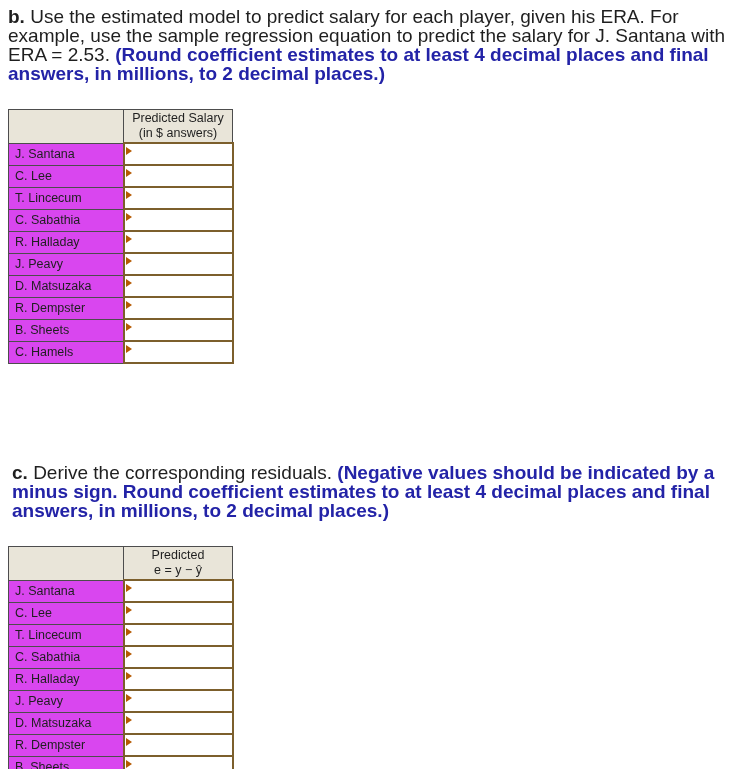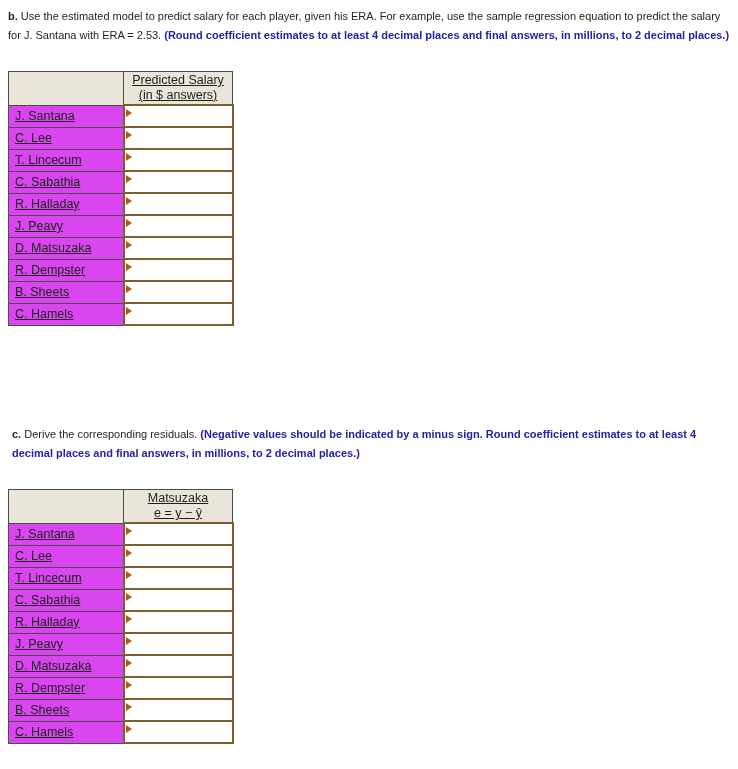--- a/index.html
+++ b/index.html
@@ -4,31 +4,30 @@
 <style>
   html, body { margin:0; padding:0; background:#ffffff; }
   body {
     width:738px;
     font-family:"Liberation Sans", sans-serif;
     color:#1f1f1f;
     -webkit-font-smoothing:antialiased;
   }
   .question {
     padding:7px 8px 0 8px;
-    font-size:11px;
+    font-size:19px;
     line-height:19px;
   }
   .part-c { margin-top:92px;padding-left:12px; }
   .qlabel { font-weight:bold; color:#1f1f1f; }
   .instr { font-weight:bold; color:#2323a7; }
 
   table.qtable {
     border-collapse:collapse;
     margin:26px 0 0 8px;
-    text-decoration:underline;
   }
   td.corner {
     background:#e9e5d9;
     border:1px solid #4d4d4d;
     width:112px;
   }
   td.colhead {
     background:#e9e5d9;
     border:1px solid #4d4d4d;
     text-align:center;
@@ -174,21 +173,21 @@
   <span class="qlabel">c.</span>
   <span>Derive the corresponding residuals.</span>
   <span class="instr">(Negative values should be indicated by a minus sign. Round coefficient estimates to at least 4 decimal places and final answers, in millions, to 2 decimal places.)</span>
 </div>
 
 <table class="qtable">
   <thead>
     <tr>
       <td class="corner"></td>
       <td class="colhead">
-        <div>Matsuzaka</div>
+        <div>Predicted</div>
         <div>e = y − ŷ</div>
       </td>
     </tr>
   </thead>
   <tbody>
     <tr>
         <td class="name-cell">J. Santana</td>
         <td class="input-cell">
           <span class="marker"></span>
           <input class="answer" value="" style="">

